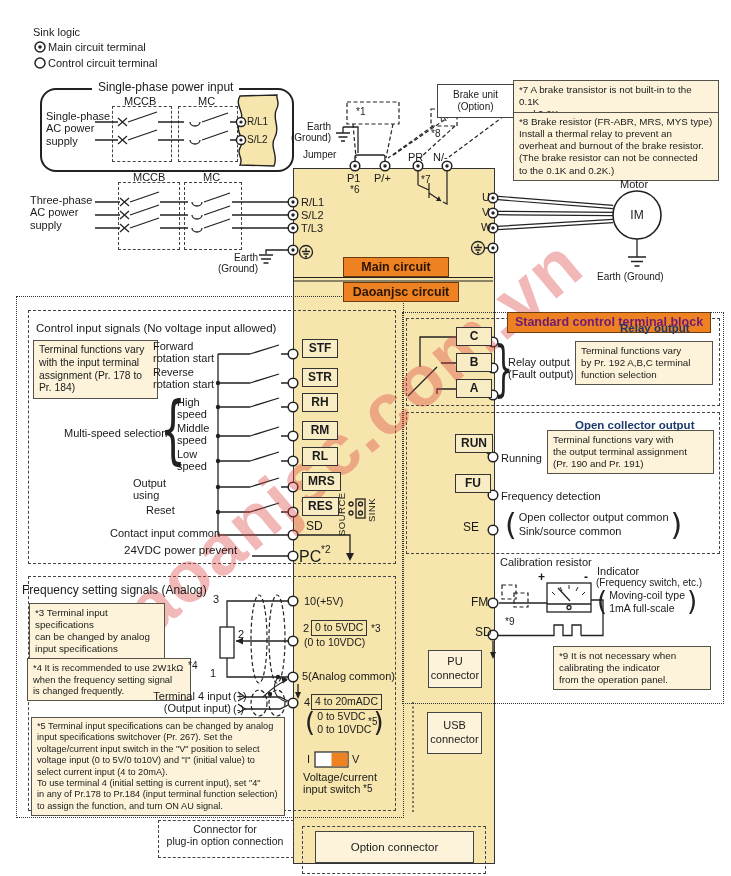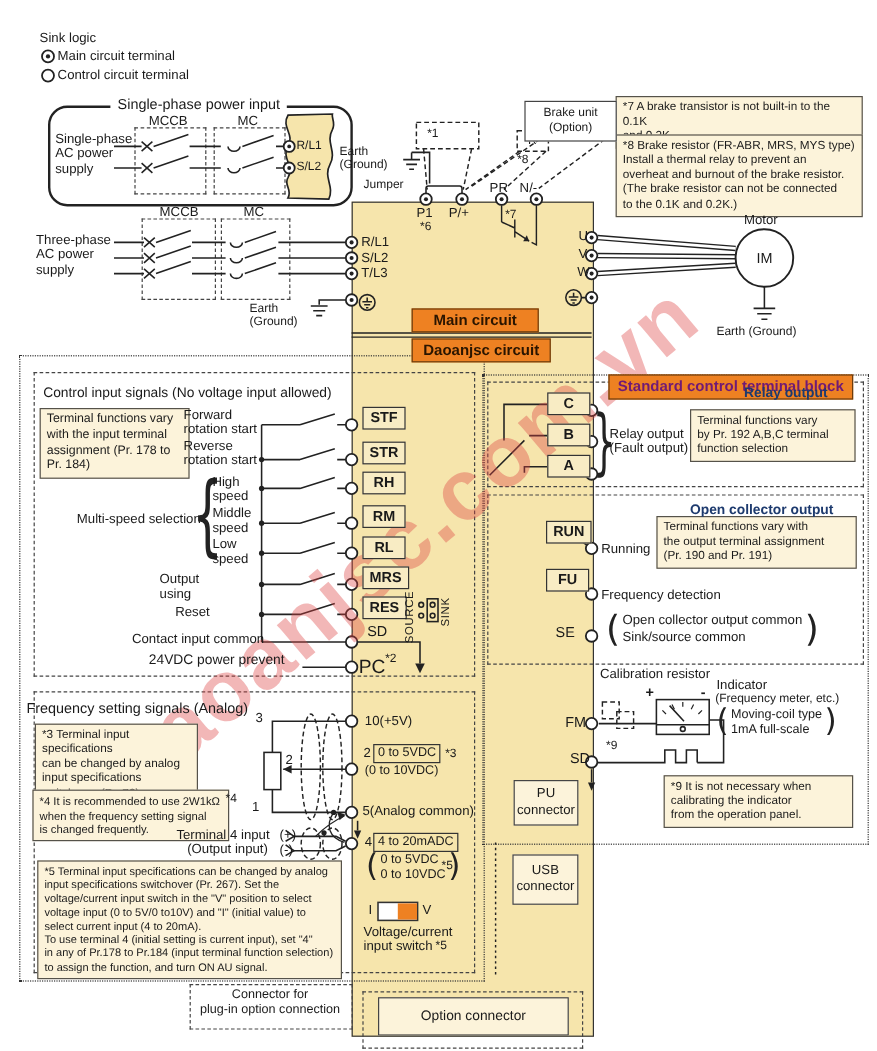--- a/index.html
+++ b/index.html
@@ -1,21 +1,21 @@
 <!DOCTYPE html>
 <html><head>
 <meta charset="utf-8">
 <style>
   html,body{margin:0;padding:0;background:#fff}
   #root{position:relative;width:731px;height:876px;background:#fff;overflow:hidden;
         font-family:"Liberation Sans",sans-serif;color:#1a1a1a}
   .lbl{position:absolute;font-size:11px;line-height:1.13;white-space:pre-line}
   .sm{font-size:10px}
   .bld{font-weight:bold}
-  .r{}
+  .r{text-align:right}
   .c{text-align:center}
   .note{position:absolute;background:#fcf3da;border:1.5px solid #55524a;padding:3px 5px;
         font-size:9.8px;line-height:1.24;white-space:pre-line}
   .tag{position:absolute;background:#f8ecc4;border:1.6px solid #333;font-size:12px;font-weight:bold;
        padding:1px 5px;line-height:1.25;min-width:24px;text-align:center}
   .ban{position:absolute;background:#ee8122;border:1.5px solid #6b3c0e;color:#2a1500;font-weight:bold;
        text-align:center;font-size:12.5px}
   .dash{position:absolute;border:1.3px dashed #444}
   .ddot{position:absolute;border:1.3px dotted #333}
   .hdr{position:absolute;font-size:11.5px;font-weight:bold;color:#1d3a6e}
@@ -397,21 +397,21 @@
 Sink/source common</span>
     <span class="p" style="font-size:30px">)</span>
   </div>
   <div class="lbl" style="left:500px;top:556px">Calibration resistor</div>
   <div class="lbl" style="left:471px;top:596px;font-size:12px">FM</div>
   <div class="lbl" style="left:475px;top:626px;font-size:12px">SD</div>
   <div class="lbl sm" style="left:505px;top:616px">*9</div>
   <div class="lbl bld" style="left:538px;top:571px;font-size:12px">+</div>
   <div class="lbl bld" style="left:584px;top:571px;font-size:12px">-</div>
   <div class="lbl" style="left:597px;top:565px">Indicator</div>
-  <div class="lbl sm" style="left:596px;top:577px">(Frequency meter, etc.)</div>
+  <div class="lbl sm" style="left:596px;top:577px">(Frequency switch, etc.)</div>
   <div class="paren" style="left:597px;top:589px">
     <span class="p" style="font-size:26px">(</span>
     <span class="tx">Moving-coil type
 1mA full-scale</span>
     <span class="p" style="font-size:26px">)</span>
   </div>
   <div class="box" style="left:428px;top:650px;width:52px;height:36px">PU
 connector</div>
   <div class="box" style="left:427px;top:712px;width:53px;height:40px">USB
 connector</div>

